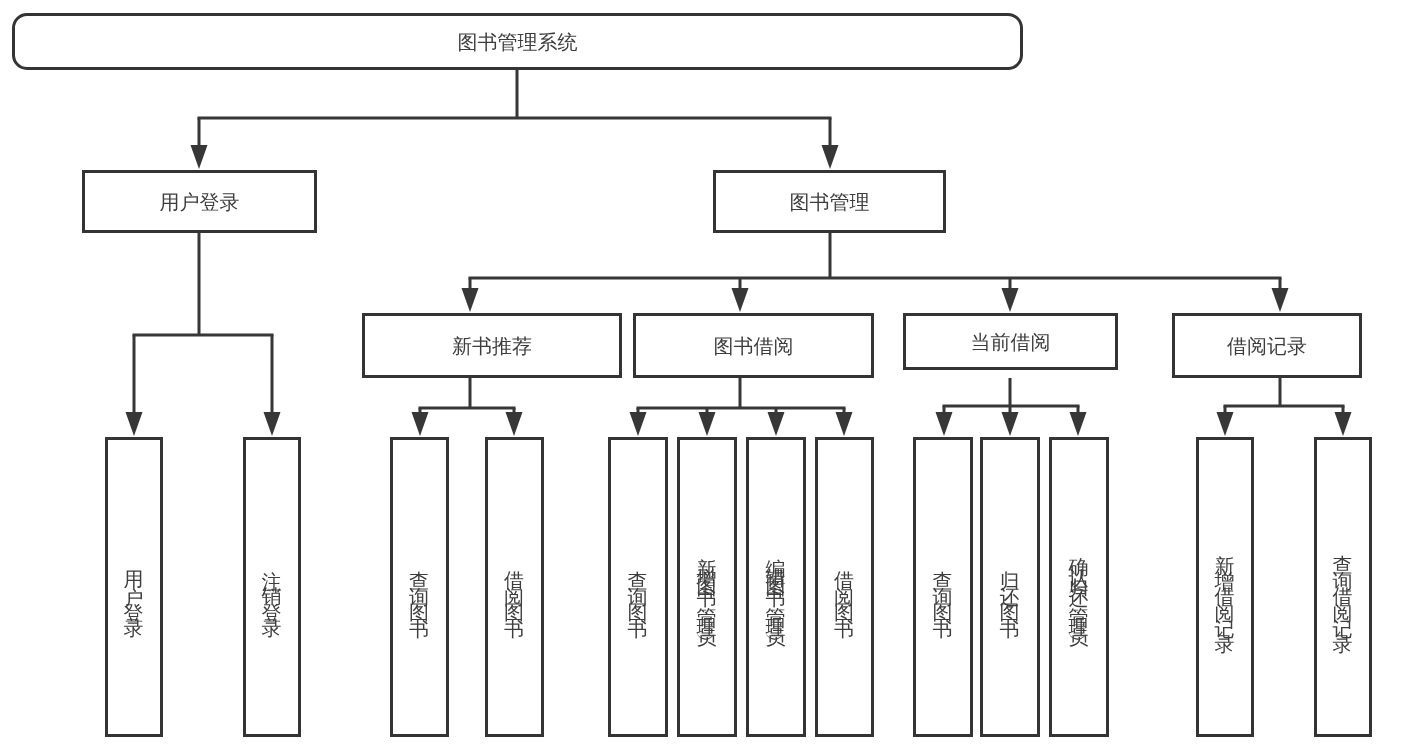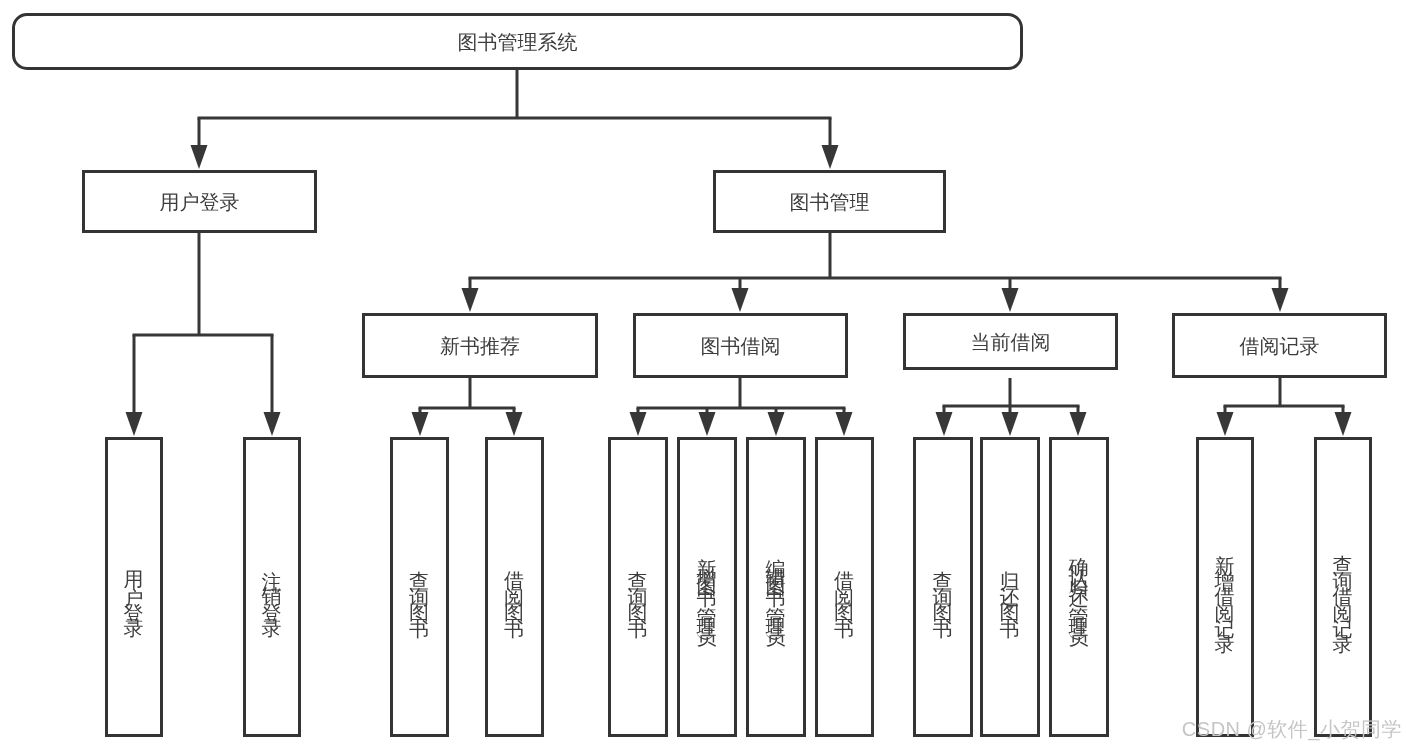--- a/index.html
+++ b/index.html
@@ -115,30 +115,30 @@
   <div id="nodes-layer">
       <div class="node h" style="left: 12px; top: 13px; width: 1011px; height: 57px; border-color: rgb(52, 52, 52); border-radius: 15px;">
         <span class="label" style="color: rgb(61, 61, 61);">图书管理系统</span>
       </div>
       <div class="node h" style="left: 82px; top: 170px; width: 235px; height: 63px; border-color: rgb(52, 52, 52);">
         <span class="label" style="color: rgb(61, 61, 61);">用户登录</span>
       </div>
       <div class="node h" style="left: 713px; top: 170px; width: 233px; height: 63px; border-color: rgb(52, 52, 52);">
         <span class="label" style="color: rgb(61, 61, 61);">图书管理</span>
       </div>
-      <div class="node h" style="left: 362px; top: 313px; width: 236px; height: 65px; border-color: rgb(52, 52, 52);">
+      <div class="node h" style="left: 362px; top: 313px; width: 260px; height: 65px; border-color: rgb(52, 52, 52);">
         <span class="label" style="color: rgb(61, 61, 61);">新书推荐</span>
       </div>
-      <div class="node h" style="left: 633px; top: 313px; width: 215px; height: 65px; border-color: rgb(52, 52, 52); align-items: center;">
+      <div class="node h" style="left: 633px; top: 313px; width: 241px; height: 65px; border-color: rgb(52, 52, 52); align-items: center;">
         <span class="label" style="color: rgb(61, 61, 61);">图书借阅</span>
       </div>
       <div class="node h" style="left: 903px; top: 313px; width: 215px; height: 57px; border-color: rgb(52, 52, 52);">
         <span class="label" style="color: rgb(61, 61, 61);">当前借阅</span>
       </div>
-      <div class="node h" style="left: 1172px; top: 313px; width: 215px; height: 65px; border-color: rgb(52, 52, 52); text-align: center;">
+      <div class="node h" style="left: 1172px; top: 313px; width: 190px; height: 65px; border-color: rgb(52, 52, 52); text-align: center;">
         <span class="label" style="color: rgb(61, 61, 61);">借阅记录</span>
       </div>
       <div class="node v" style="left: 105px; top: 437px; width: 58px; height: 300px; border-color: rgb(52, 52, 52);">
         <span class="label" style="color: rgb(61, 61, 61); letter-spacing: 16px;">用户登录</span>
       </div>
       <div class="node v" style="left: 243px; top: 437px; width: 58px; height: 300px; border-color: rgb(52, 52, 52);">
         <span class="label" style="color: rgb(61, 61, 61); letter-spacing: 16px;">注销登录</span>
       </div>
       <div class="node v" style="left: 390px; top: 437px; width: 59px; height: 300px; border-color: rgb(52, 52, 52);">
         <span class="label" style="color: rgb(61, 61, 61); letter-spacing: 16px;">查询图书</span>
@@ -167,14 +167,13 @@
       <div class="node v" style="left: 1049px; top: 437px; width: 60px; height: 300px; border-color: rgb(52, 52, 52);">
         <span class="label" style="color: rgb(61, 61, 61); letter-spacing: 10px;">确认归还（管理员）</span>
       </div>
       <div class="node v" style="left: 1196px; top: 437px; width: 58px; height: 300px; border-color: rgb(52, 52, 52);">
         <span class="label" style="color: rgb(61, 61, 61); letter-spacing: 16px;">新增借阅记录</span>
       </div>
       <div class="node v" style="left: 1314px; top: 437px; width: 58px; height: 300px; border-color: rgb(52, 52, 52);">
         <span class="label" style="color: rgb(61, 61, 61); letter-spacing: 16px;">查询借阅记录</span>
       </div>
     </div>
-  <div id="watermark" style="color: rgb(197, 197, 197);">CSDN @软件_小贺同学</div>
 </div>
 
 </body></html>

